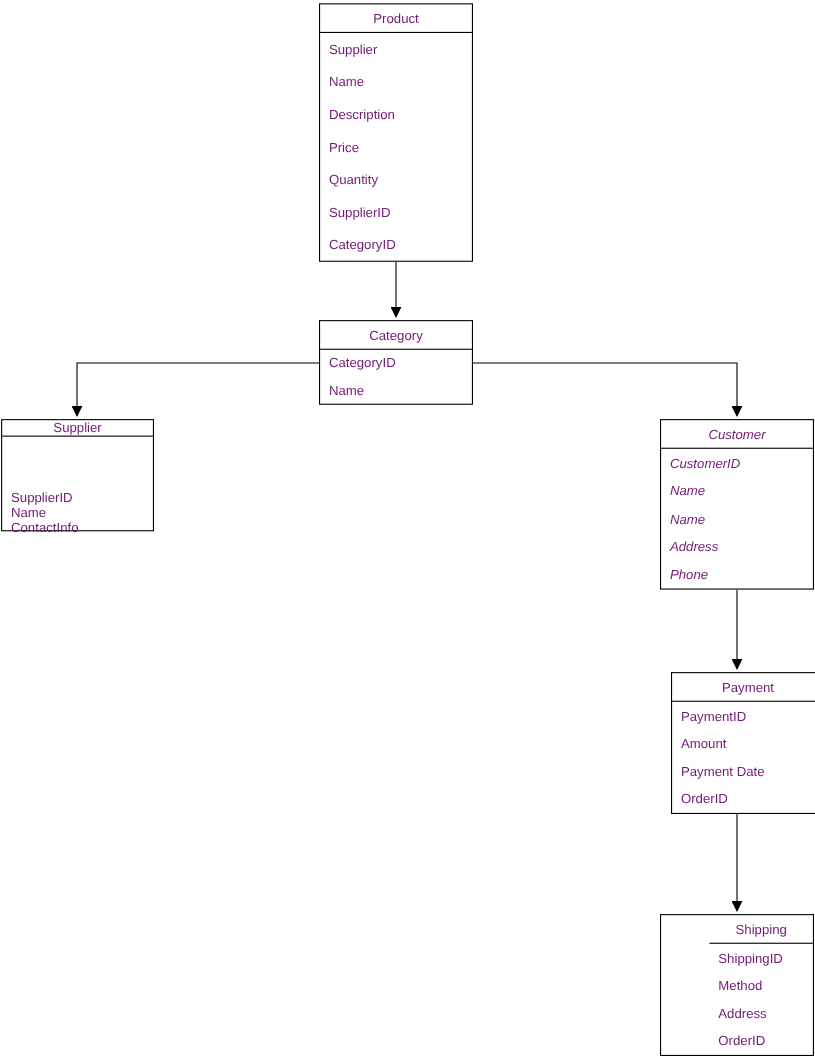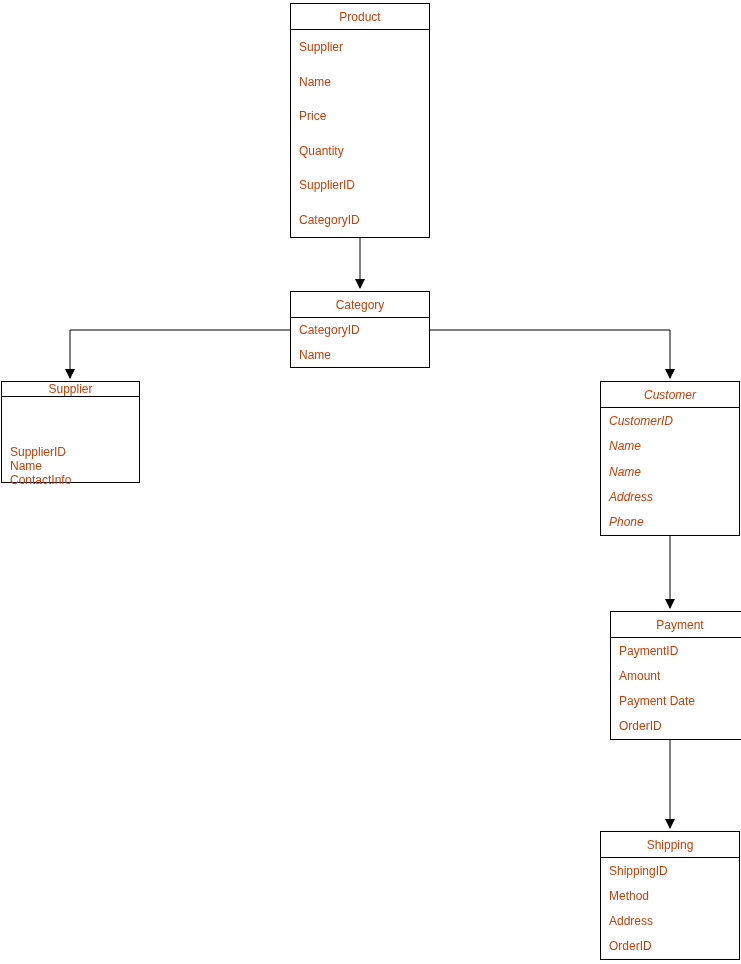--- a/index.html
+++ b/index.html
@@ -6,21 +6,21 @@
     margin: 0;
     padding: 0;
     background: #ffffff;
   }
   #canvas {
     position: relative;
     width: 741px;
     height: 964px;
     background: #ffffff;
     font-family: "Liberation Sans", sans-serif;
-    color: #c2410c;
+    color: #701a75;
     overflow: hidden;
   }
   #edges-layer {
     position: absolute;
     left: 0;
     top: 0;
     width: 741px;
     height: 964px;
   }
   .entity {
@@ -53,21 +53,21 @@
     padding-left: 8px;
     font-size: 12px;
     white-space: nowrap;
   }
   
   #entity-product  { left: 290px; top: 3px;   width: 140px; height: 235px; }
   #entity-category { left: 290px; top: 291px; width: 140px; height: 77px;  }
   #entity-supplier { left: 1px;   top: 381px; width: 139px; height: 102px; gap: 48px; }
   #entity-customer { left: 600px; top: 381px; width: 140px; height: 155px; font-style: italic; }
   #entity-payment  { left: 600px; top: 611px; width: 140px; height: 129px; margin-left: 10px; }
-  #entity-shipping { left: 600px; top: 831px; width: 140px; height: 129px; }
+  #entity-shipping { left: 600px; top: 831px; width: 140px; height: 129px; padding-left: 44px; }
 </style>
 </head>
 <body>
 
 <div id="canvas">
 
   <svg id="edges-layer" width="741" height="964" viewBox="0 0 741 964" xmlns="http://www.w3.org/2000/svg">
     <defs>
       <marker id="arrowhead" markerWidth="10" markerHeight="10" refX="9" refY="5" orient="auto" markerUnits="userSpaceOnUse" viewBox="0 0 10 10">
         <path d="M0,0 L10,5 L0,10 z" fill="#000000"></path>
@@ -78,20 +78,21 @@
     <polyline points="430,330 670,330 670,378" fill="none" stroke="#000000" stroke-width="1" marker-end="url(#arrowhead)"></polyline>
     <polyline points="670,536 670,608" fill="none" stroke="#000000" stroke-width="1" marker-end="url(#arrowhead)"></polyline>
     <polyline points="670,740 670,828" fill="none" stroke="#000000" stroke-width="1" marker-end="url(#arrowhead)"></polyline>
   </svg>
 
   <div class="entity" id="entity-product">
     <div class="entity-title">Product</div>
     <div class="entity-fields">
       <div class="entity-field">Supplier</div>
       <div class="entity-field">Name</div>
+      <div class="entity-field">Description</div>
       <div class="entity-field">Price</div>
       <div class="entity-field">Quantity</div>
       <div class="entity-field">SupplierID</div>
       <div class="entity-field">CategoryID</div>
     </div>
   </div>
 
   <div class="entity" id="entity-category">
     <div class="entity-title">Category</div>
     <div class="entity-fields">

